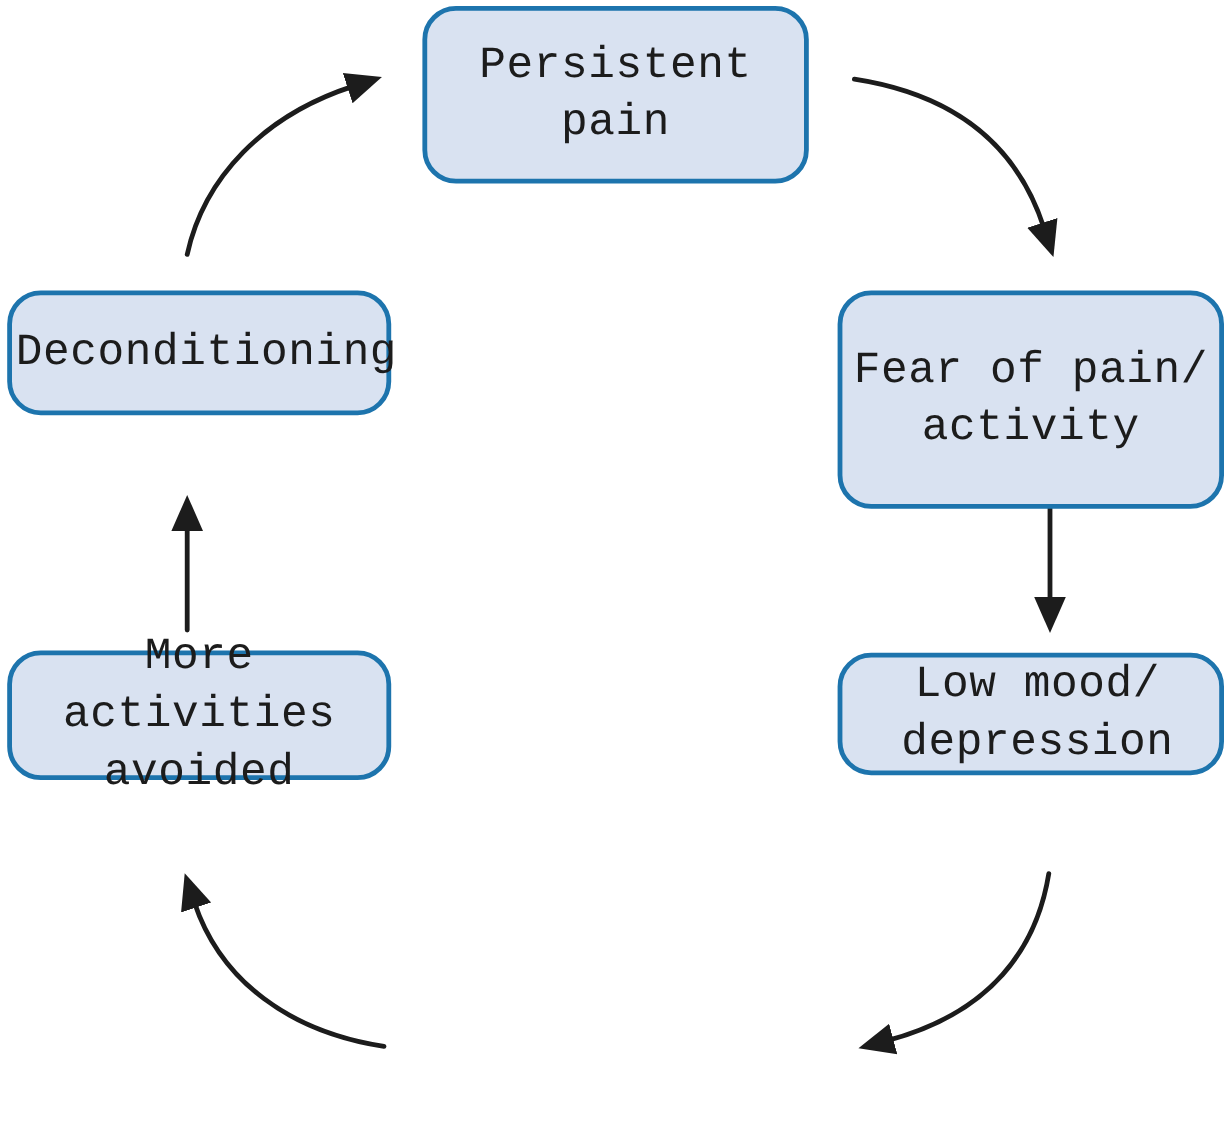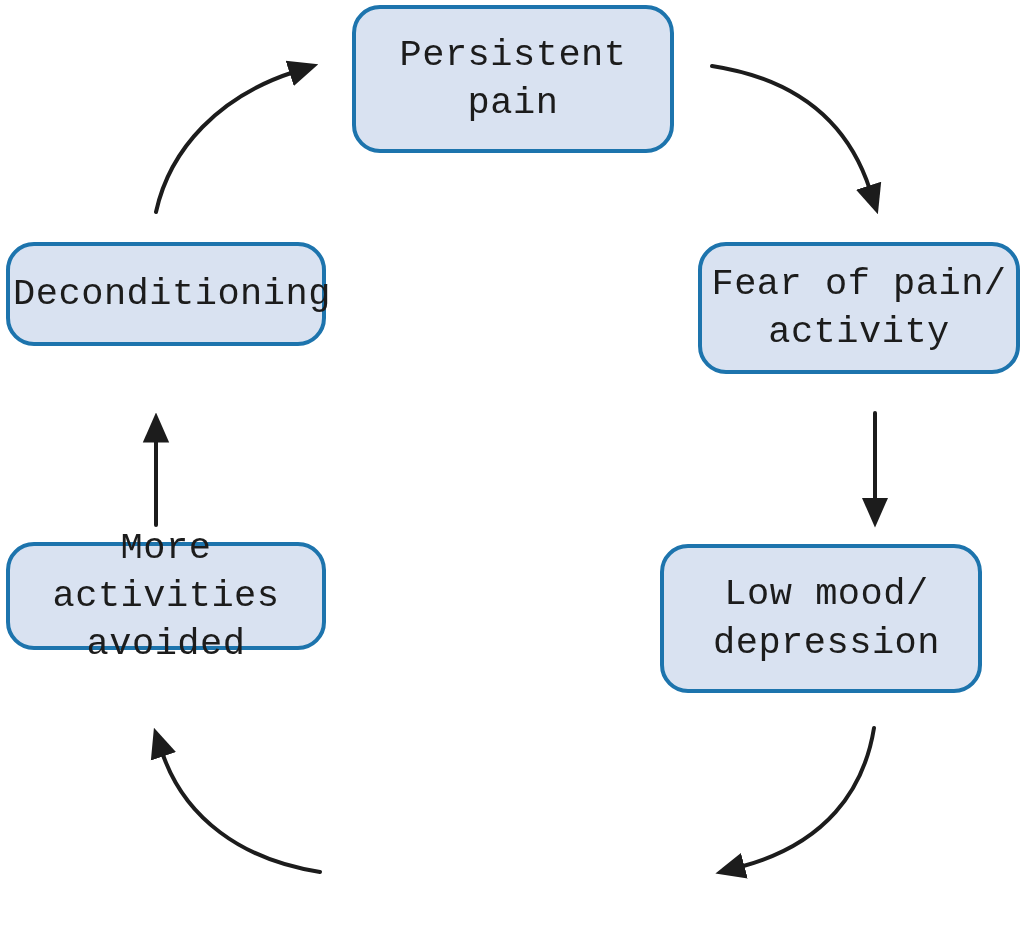--- a/index.html
+++ b/index.html
@@ -44,22 +44,22 @@
     text-align: center;
   }
   .node-label {
     color: var(--text);
     font-size: 37px;
     line-height: 1.3;
     white-space: pre-line;
     letter-spacing: 0.5px;
   }
   .node-persistent   { left: 352px; top: 5px;   width: 322px; height: 148px; }
-  .node-fear         { left: 698px; top: 242px; width: 322px; height: 132px; }
-  .node-lowmood      { left: 660px; top: 544px; width: 322px; height: 149px; padding-left: 11px; }
+  .node-fear         { left: 698px; top: 242px; width: 322px; height: 182px; }
+  .node-lowmood      { left: 698px; top: 544px; width: 322px; height: 102px; padding-left: 11px; }
   .node-further      { left: 352px; top: 782px; width: 320px; height: 146px; }
   .node-more         { left: 6px;   top: 542px; width: 320px; height: 108px; }
   .node-decond       { left: 6px;   top: 242px; width: 320px; height: 104px; padding-left: 12px; }
 </style>
 </head>
 <body>
 
 <div class="canvas">
 
   <svg class="arrow-layer" viewBox="0 0 1024 938" xmlns="http://www.w3.org/2000/svg" aria-hidden="true">

